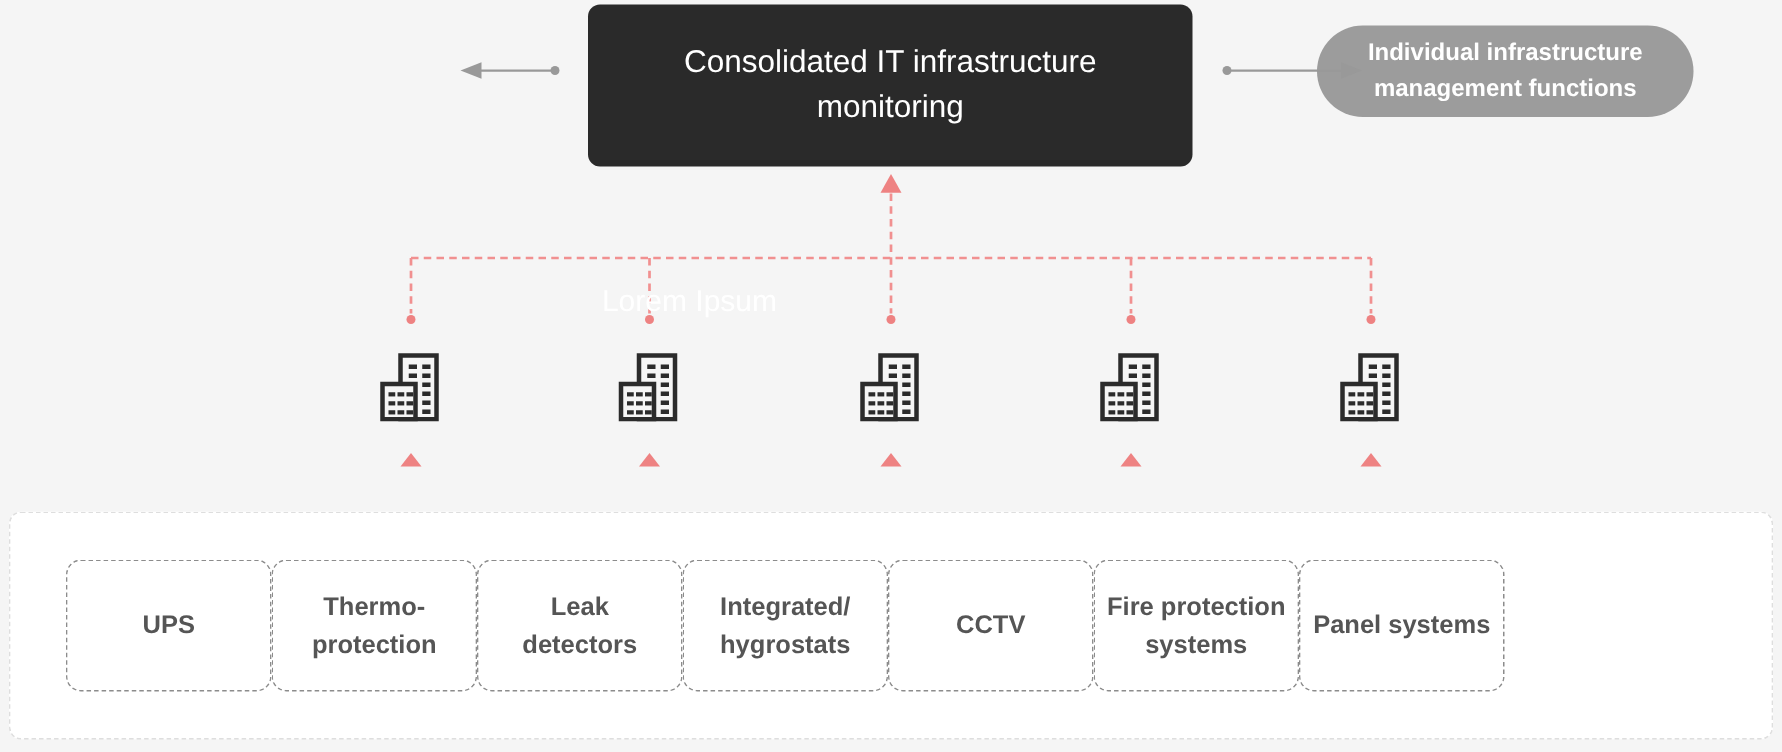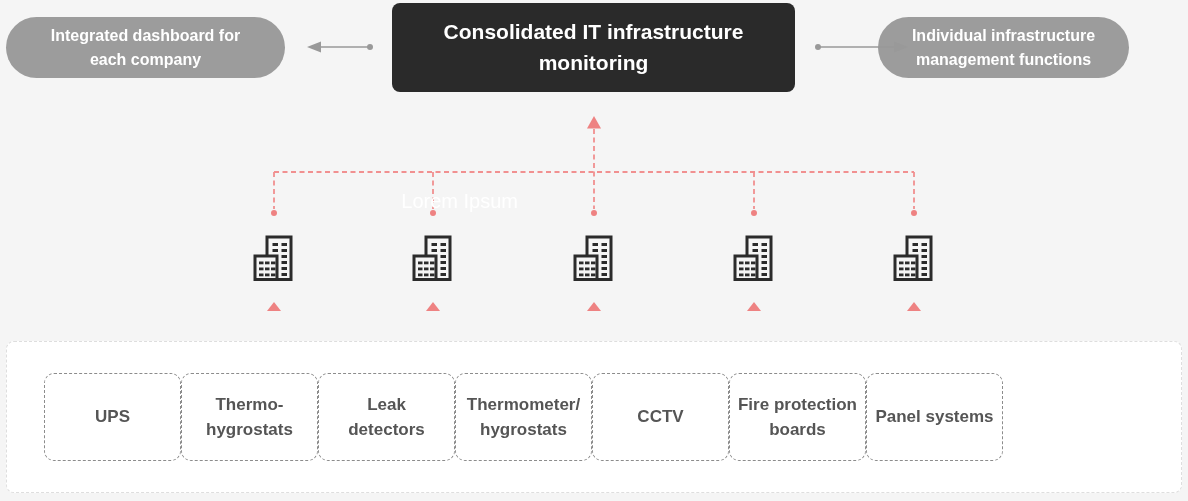--- a/index.html
+++ b/index.html
@@ -19,24 +19,24 @@
   .pill {
     position:absolute; top:17px; height:61px; border-radius:31px;
     background:var(--pill); color:var(--text-white);
     display:flex; align-items:center; justify-content:center;
     font-size:16px; font-weight:600; line-height:1.45; text-align:center;
     white-space:pre-line;
   }
   .pill.left  { left:6px;   width:279px; }
   .pill.right { left:878px; width:251px; }
   .center-box {
-    position:absolute; left:392px; top:3px; width:403px; height:89px;
+    position:absolute; left:392px; top:3px; width:403px; height:108px;
     border-radius:8px; background:var(--dark-box); color:var(--text-white);
     display:flex; align-items:center; justify-content:center;
-    font-size:21px; font-weight:700; line-height:1.45; text-align:center;
+    font-size:21px; font-weight:400; line-height:1.45; text-align:center;
     white-space:pre-line;
   }
   
   .overlay { position:absolute; left:0; top:0; width:1188px; height:501px; pointer-events:none; }
   .gray-line { stroke:var(--arrow-gray); stroke-width:1.5; }
   .gray-fill { fill:var(--arrow-gray); }
   .pink-dash { stroke:var(--connector-pink); stroke-width:1.8; stroke-dasharray:5 3.5; fill:none; }
   .pink-fill { fill:var(--connector-dot); }
   
   .watermark {
@@ -65,22 +65,20 @@
     display:flex; align-items:center; justify-content:center;
     font-size:17px; font-weight:700; color:var(--label-text);
     line-height:1.5; text-align:center; white-space:pre-line;
   }
 </style>
 </head>
 <body>
 
 <div class="stage">
 
-  <div class="pill left">Integrated dashboard for
-each company</div>
   <div class="center-box">Consolidated IT infrastructure
 monitoring</div>
   <div class="pill right">Individual infrastructure
 management functions</div>
 
   <svg class="overlay" viewBox="0 0 1188 501" xmlns="http://www.w3.org/2000/svg">
     <g>
       <line class="gray-line" x1="320" y1="47" x2="369" y2="47"></line>
       <polygon class="gray-fill" points="307,47 321,41.5 321,52.5"></polygon>
       <circle class="gray-fill" cx="370" cy="47" r="3"></circle>
@@ -152,24 +150,24 @@
 
   <div class="tri" style="left:267px"></div>
   <div class="tri" style="left:426px"></div>
   <div class="tri" style="left:587px"></div>
   <div class="tri" style="left:747px"></div>
   <div class="tri" style="left:907px"></div>
 
   <div class="equipment-panel">
     <div class="equip-box">UPS</div>
     <div class="equip-box">Thermo-
-hygrostats</div>
+protection</div>
     <div class="equip-box">Leak
 detectors</div>
-    <div class="equip-box">Thermometer/
+    <div class="equip-box">Integrated/
 hygrostats</div>
     <div class="equip-box">CCTV</div>
     <div class="equip-box">Fire protection
-boards</div>
+systems</div>
     <div class="equip-box">Panel systems</div>
   </div>
 
 </div>
 
 </body></html>

